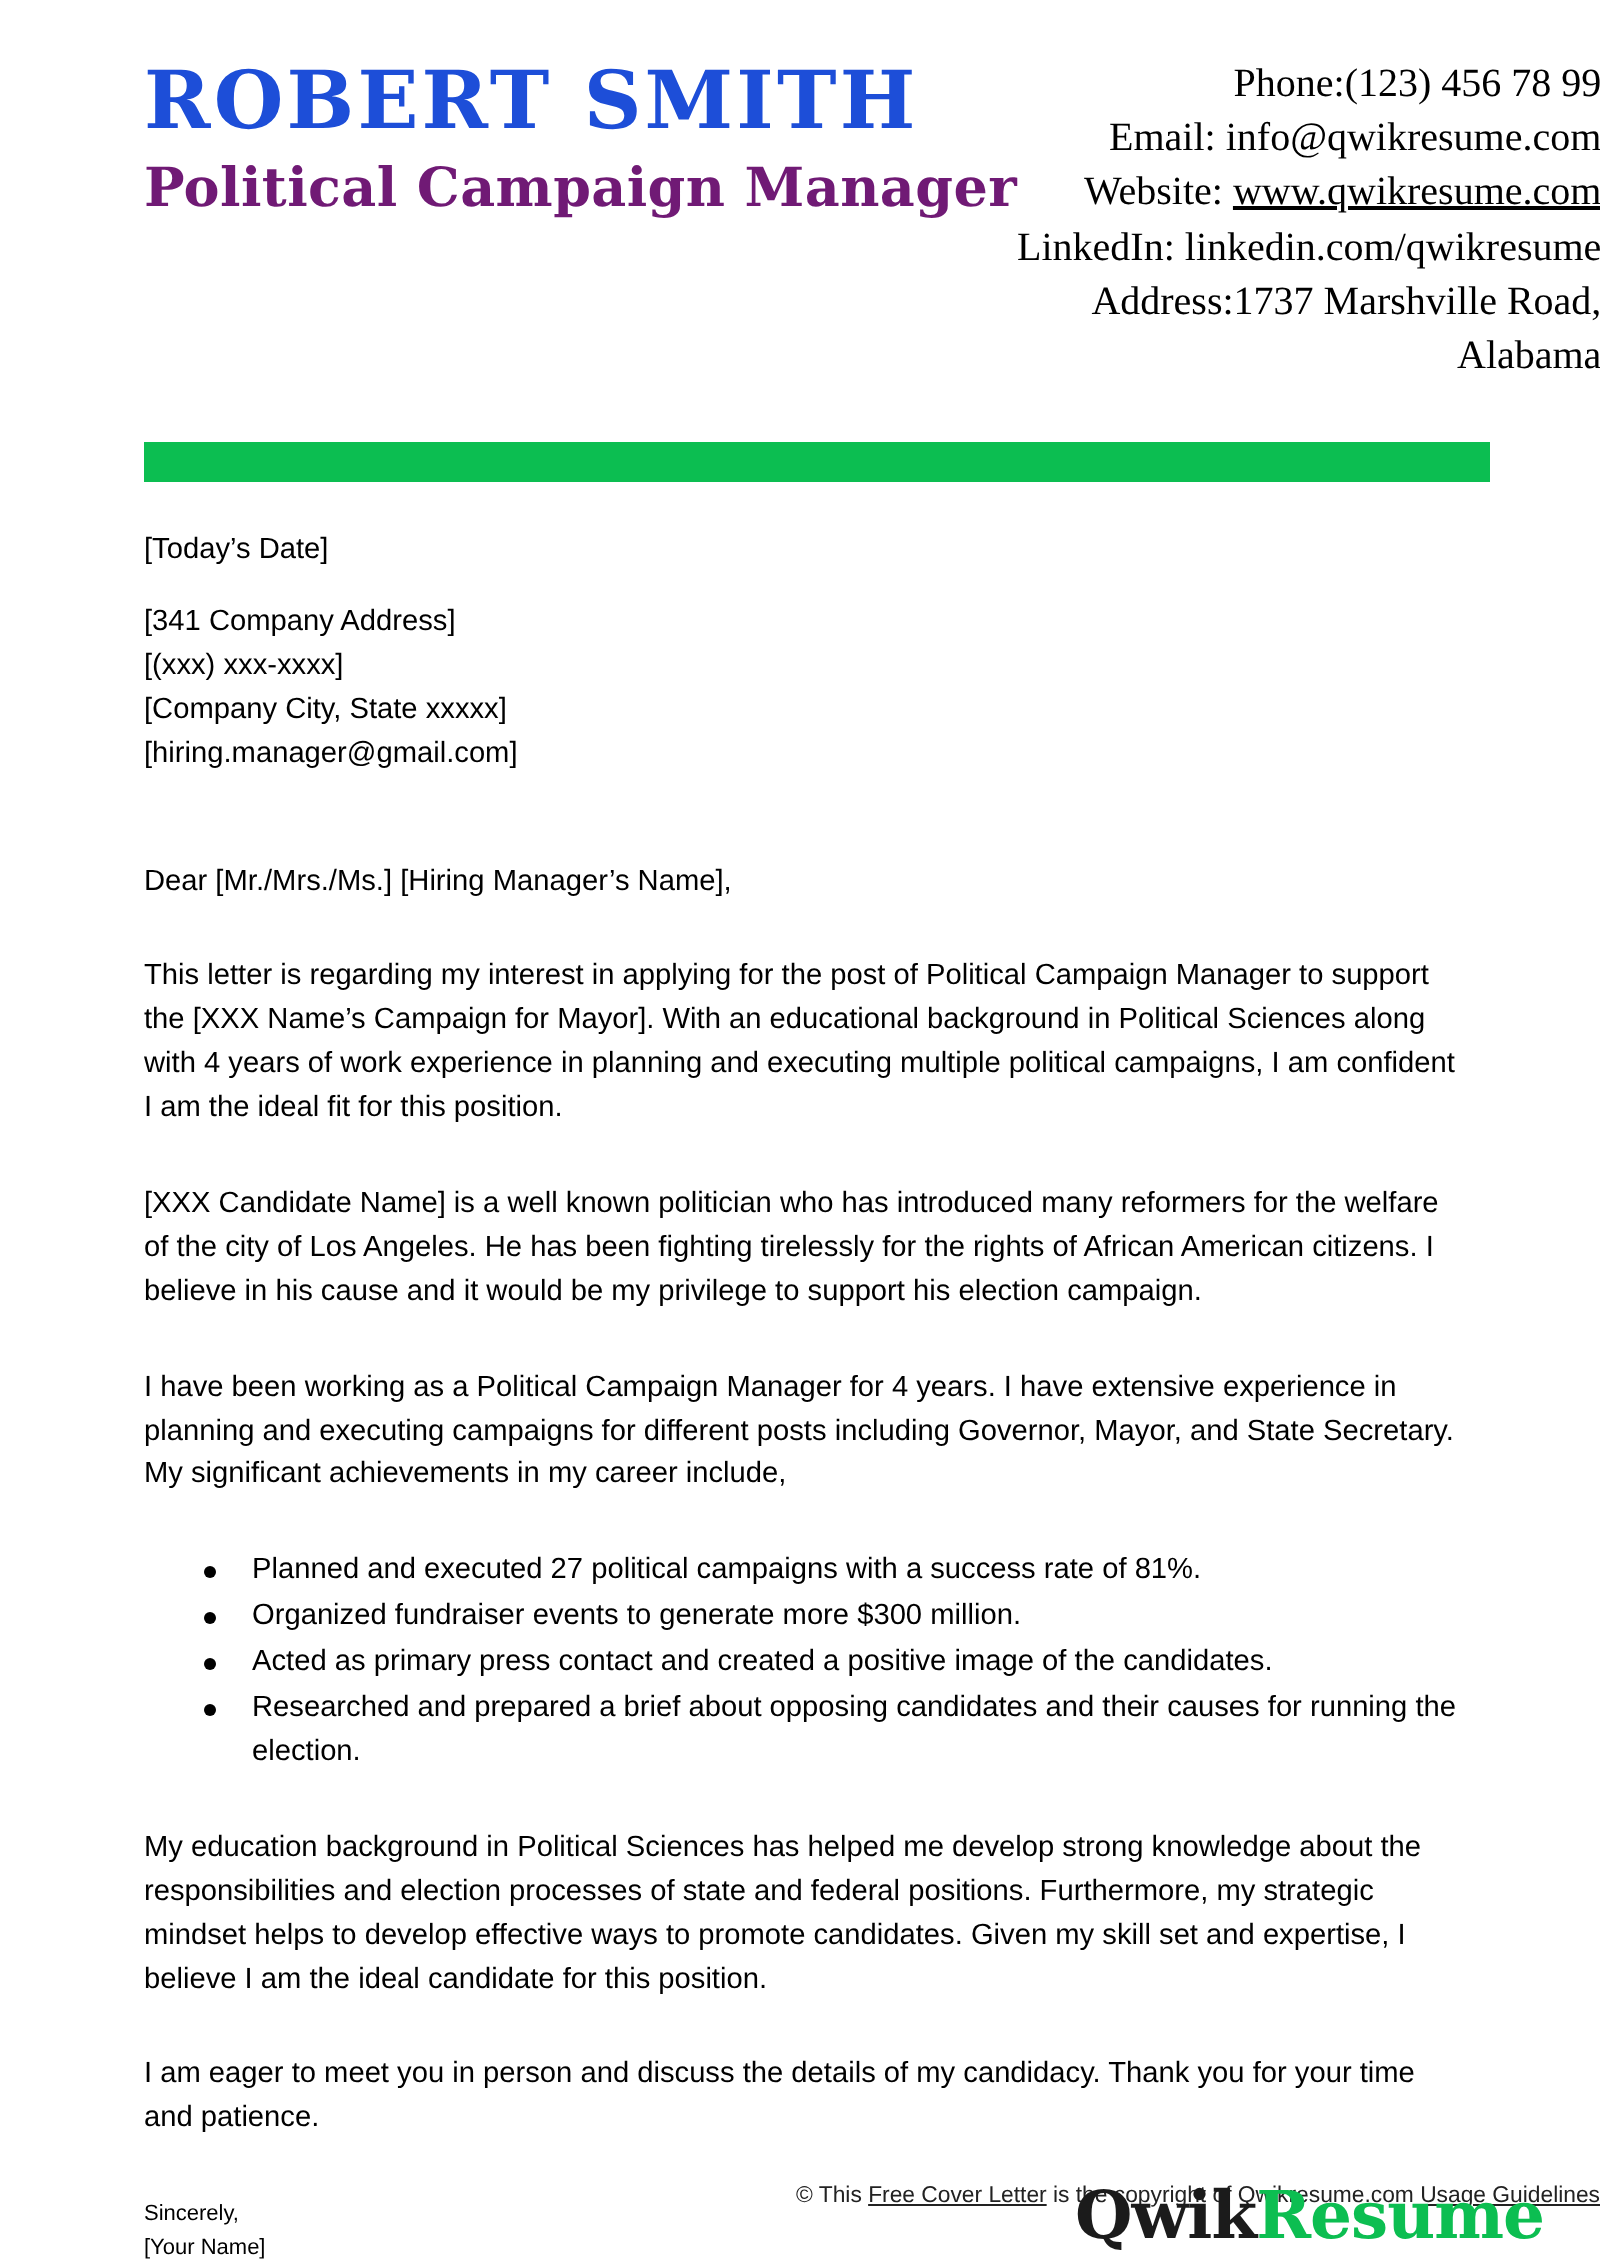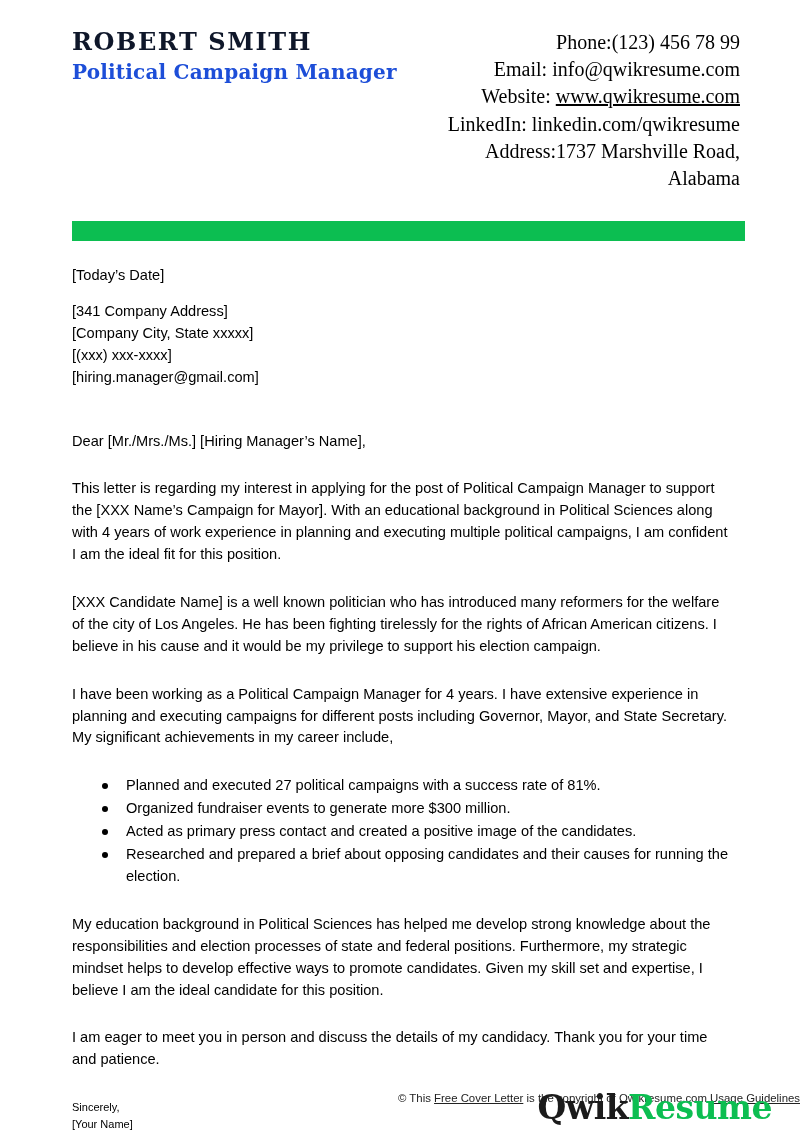--- a/index.html
+++ b/index.html
@@ -29,36 +29,36 @@
     display: flex;
     justify-content: space-between;
     align-items: flex-start;
     padding: 26px 60px 0 72px;
   }
 
   .identity { padding-top: 2px; }
 
   .name {
     font-family: "DejaVu Serif", serif;
-    font-size: 24px;
+    font-size: 40px;
     font-weight: 700;
     letter-spacing: 1.6px;
     line-height: 1.16;
-    color: #0f172a;
+    color: #1d4ed8;
     white-space: nowrap;
   }
 
   .job-title {
     font-family: "DejaVu Serif", serif;
-    font-size: 20px;
+    font-size: 27px;
     font-weight: 700;
     letter-spacing: 0.2px;
     line-height: 1.3;
     margin-top: 3px;
-    color: #1d4ed8;
+    color: #701a75;
     white-space: nowrap;
   }
 
   .contact {
     font-family: "Liberation Serif", serif;
     font-size: 20px;
     line-height: 1.36;
     text-align: right;
     color: #000000;
     max-width: 300px;
@@ -194,22 +194,22 @@
 
   </div>
 
   <div class="accent-bar"></div>
 
   <div class="content">
 
     <div class="recipient">
       <div class="date">[Today’s Date]</div>
       <div class="addr-line">[341 Company Address]</div>
+      <div class="addr-line">[(xxx) xxx-xxxx]</div>
       <div class="addr-line">[Company City, State xxxxx]</div>
-      <div class="addr-line">[(xxx) xxx-xxxx]</div>
       <div class="addr-line">[hiring.manager@gmail.com]</div>
     </div>
 
     <div class="salutation">Dear [Mr./Mrs./Ms.] [Hiring Manager’s Name],</div>
 
     <p class="para">This letter is regarding my interest in applying for the post of Political Campaign Manager to support the [XXX Name’s Campaign for Mayor]. With an educational background in Political Sciences along with 4 years of work experience in planning and executing multiple political campaigns, I am confident I am the ideal fit for this position.</p>
     <p class="para">[XXX Candidate Name] is a well known politician who has introduced many reformers for the welfare of the city of Los Angeles. He has been fighting tirelessly for the rights of African American citizens. I believe in his cause and it would be my privilege to support his election campaign.</p>
     <p class="para">I have been working as a Political Campaign Manager for 4 years. I have extensive experience in planning and executing campaigns for different posts including Governor, Mayor, and State Secretary. My significant achievements in my career include,</p>
 
     <ul class="bullets">

